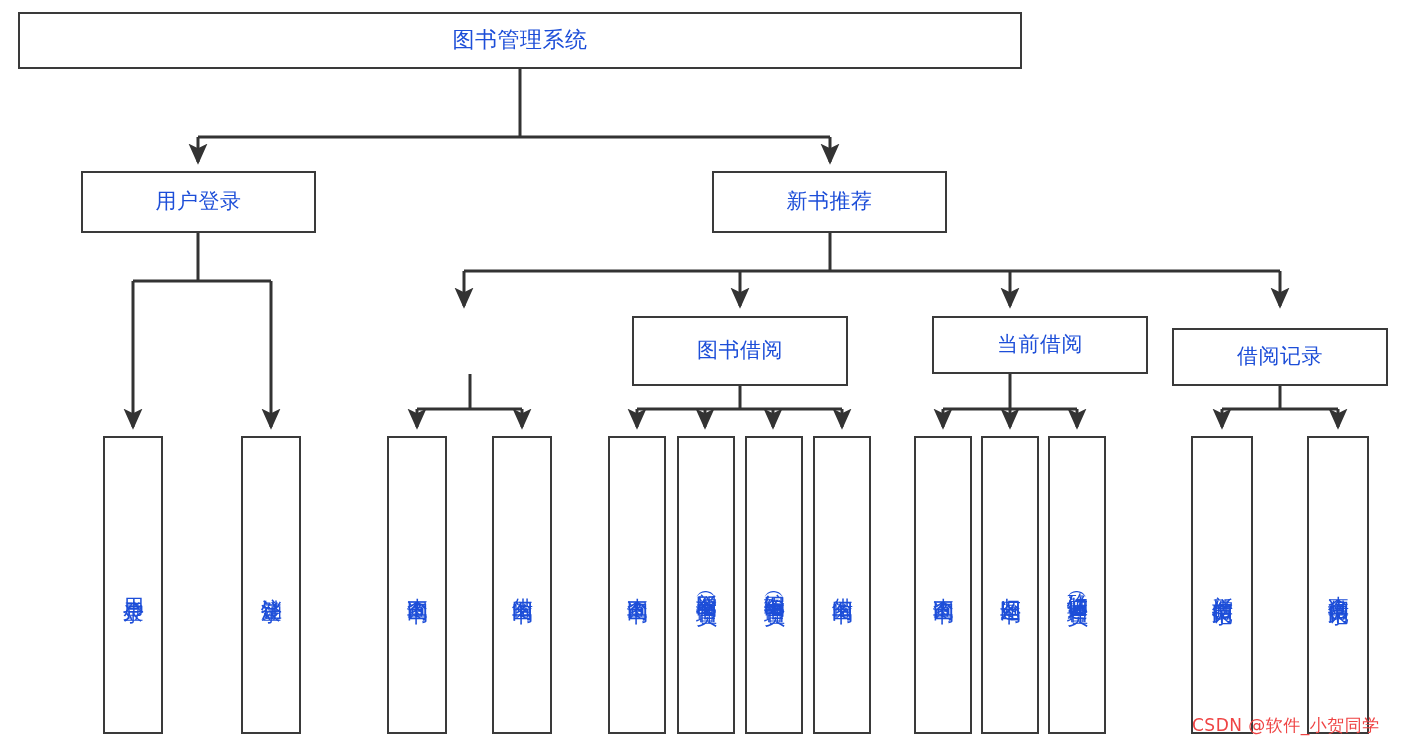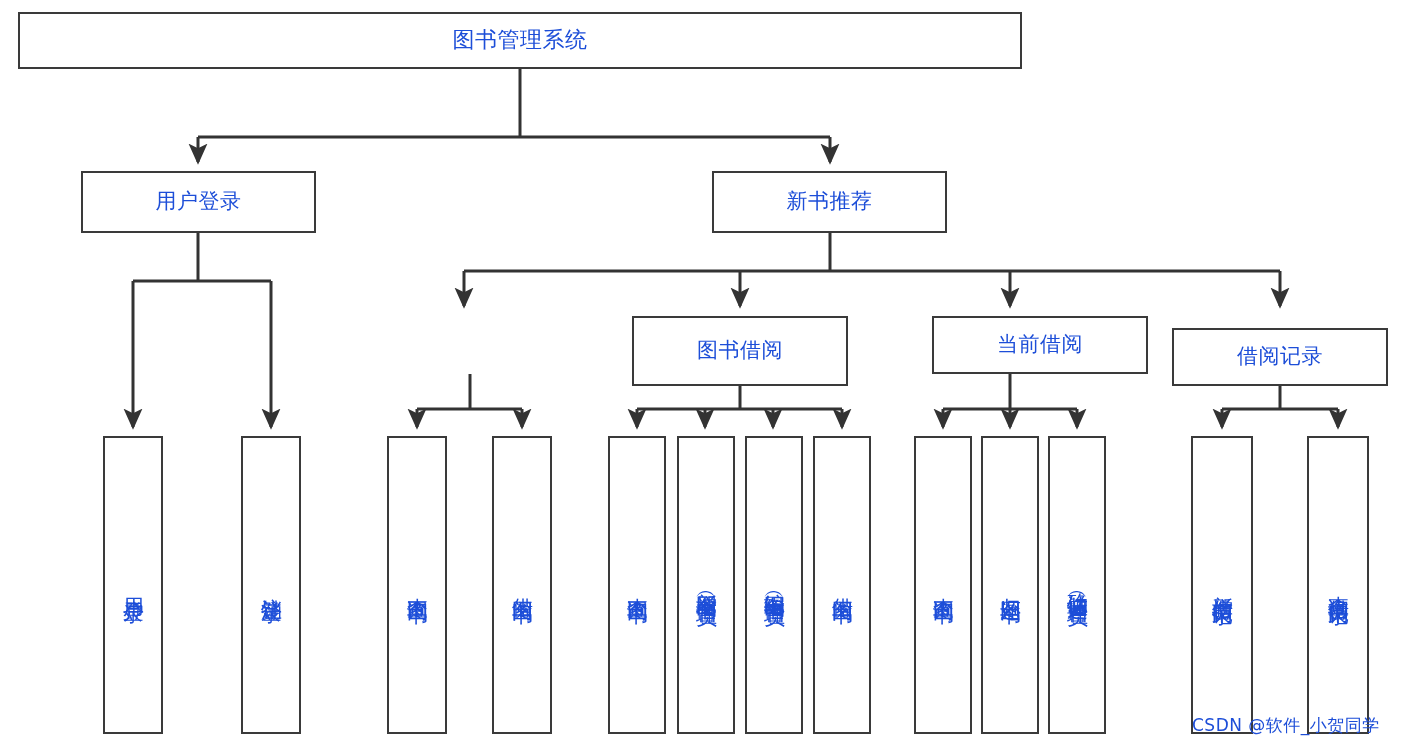--- a/index.html
+++ b/index.html
@@ -59,21 +59,21 @@
     text-orientation: upright;
     font-size: 21px;
     letter-spacing: 2px;
     line-height: 1;
   }
   .watermark {
     position: absolute;
     left: 1192px;
     top: 714px;
     font-size: 17px;
-    color: #1d4ed8;
+    color: #ef4444;
     white-space: nowrap;
     letter-spacing: 0.5px;
   }
 </style>
 </head>
 <body>
 
 <div id="diagram-root">
 
   <svg class="connectors" viewBox="0 0 1405 747" xmlns="http://www.w3.org/2000/svg">

